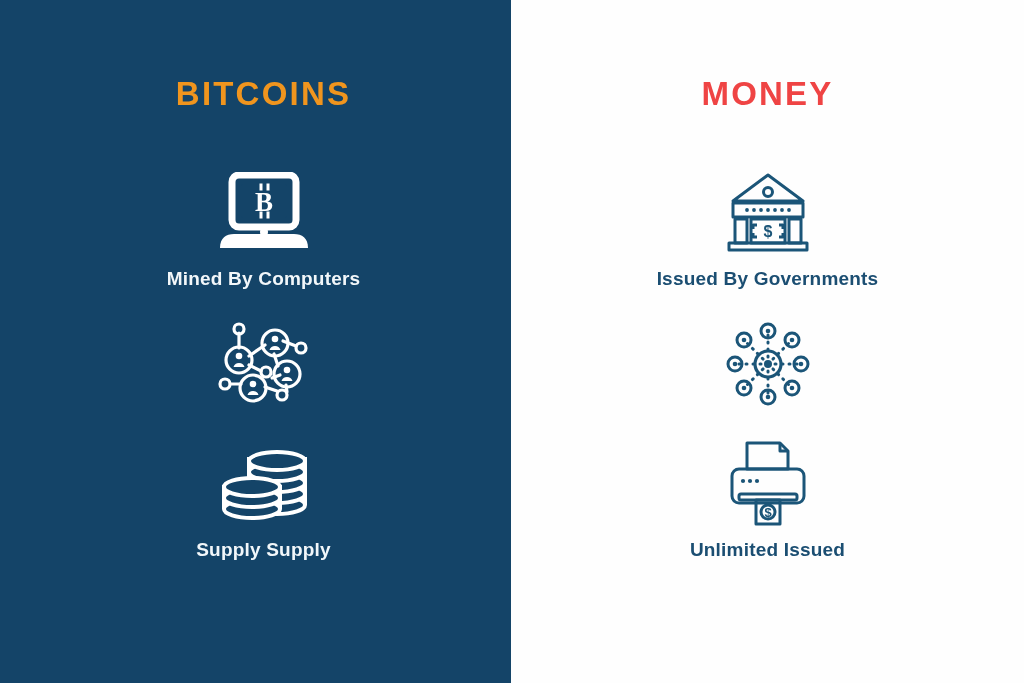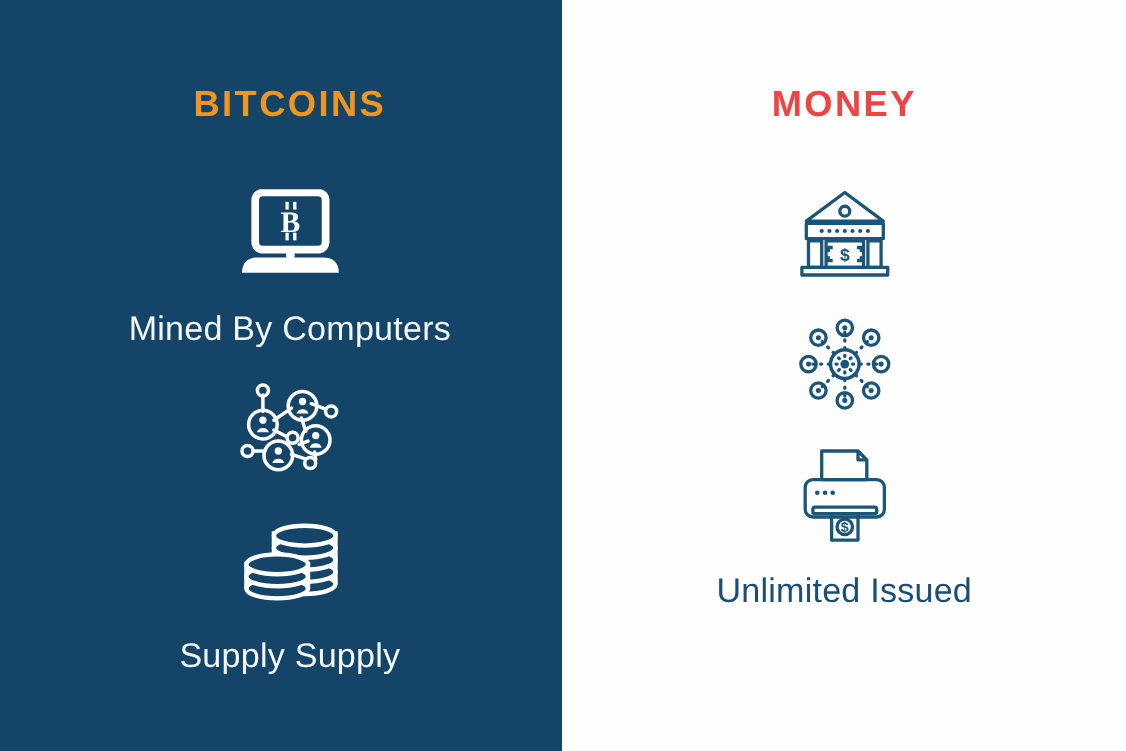--- a/index.html
+++ b/index.html
@@ -24,22 +24,22 @@
   .panel-right .panel-title { color:#ef4444; margin-top:77px; }
 
   .items { width:100%; margin-top:56px; }
   .item { width:100%; display:flex; flex-direction:column; align-items:center; }
   .item + .item { margin-top:27px; }
 
   .icon-wrap { height:92px; display:flex; align-items:center; justify-content:center; }
   .icon-wrap svg { display:block; }
 
   .item-label {
-    font-size:31px; font-weight:400; letter-spacing:0.2px;
-    text-align:center; line-height:1.2; margin-top:22px;
+    font-size:19px; font-weight:700; letter-spacing:0.2px;
+    text-align:center; line-height:1.2; margin-top:10px;
   }
   .panel-left  .item-label { color:#f2f7fa; }
   .panel-right .item-label { color:#1b4e72; }
 </style>
 </head>
 <body>
 
 <div class="board">
 
   <section class="panel panel-left">
@@ -172,20 +172,21 @@
                 <circle cx="31" cy="39" r="1.9"></circle>
               <circle cx="38" cy="39" r="1.9"></circle>
                 <circle cx="45" cy="39" r="1.9"></circle>
               <circle cx="52" cy="39" r="1.9"></circle>
                 <circle cx="59" cy="39" r="1.9"></circle>
               <circle cx="66" cy="39" r="1.9"></circle>
             </g>
             <text x="45" y="66" fill="#1b5578" font-family="'Liberation Sans', sans-serif" font-size="16" font-weight="bold" text-anchor="middle">$</text>
           </svg>
         </div>
+        <div class="item-label">Issued By Governments</div>
       </div>
 
       <div class="item">
         <div class="icon-wrap">
           <svg width="92" height="86" viewBox="0 0 92 86" aria-hidden="true">
 
             <g stroke="#1b5578" stroke-width="3" stroke-linecap="round" stroke-dasharray="1 6">
               <line x1="46" y1="43" x2="46" y2="14"></line>
               <line x1="46" y1="43" x2="46" y2="72"></line>
               <line x1="46" y1="43" x2="17" y2="43"></line>

